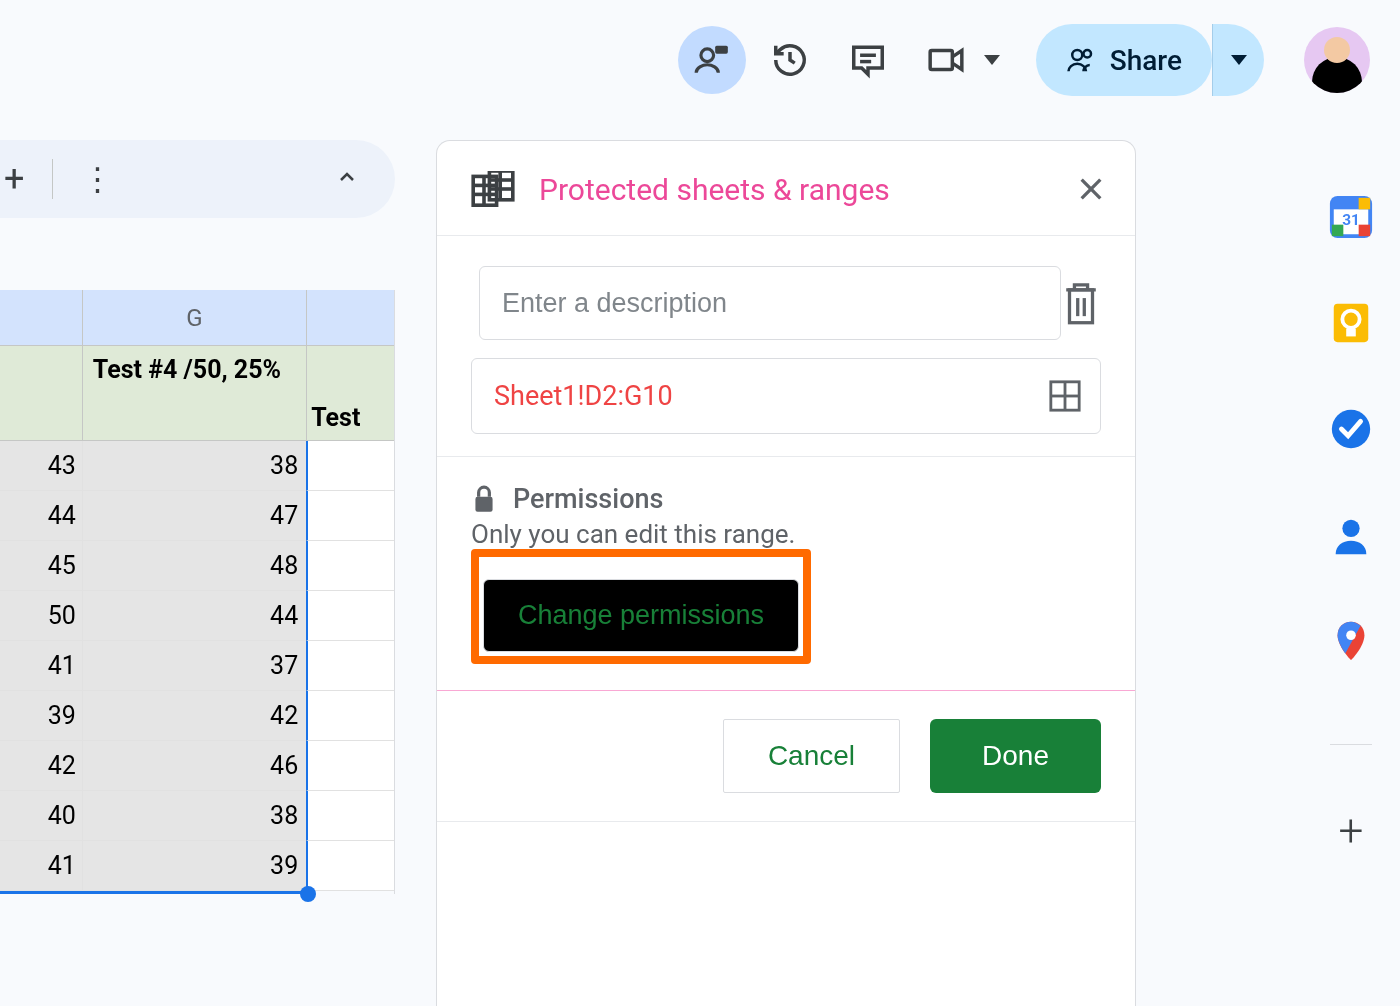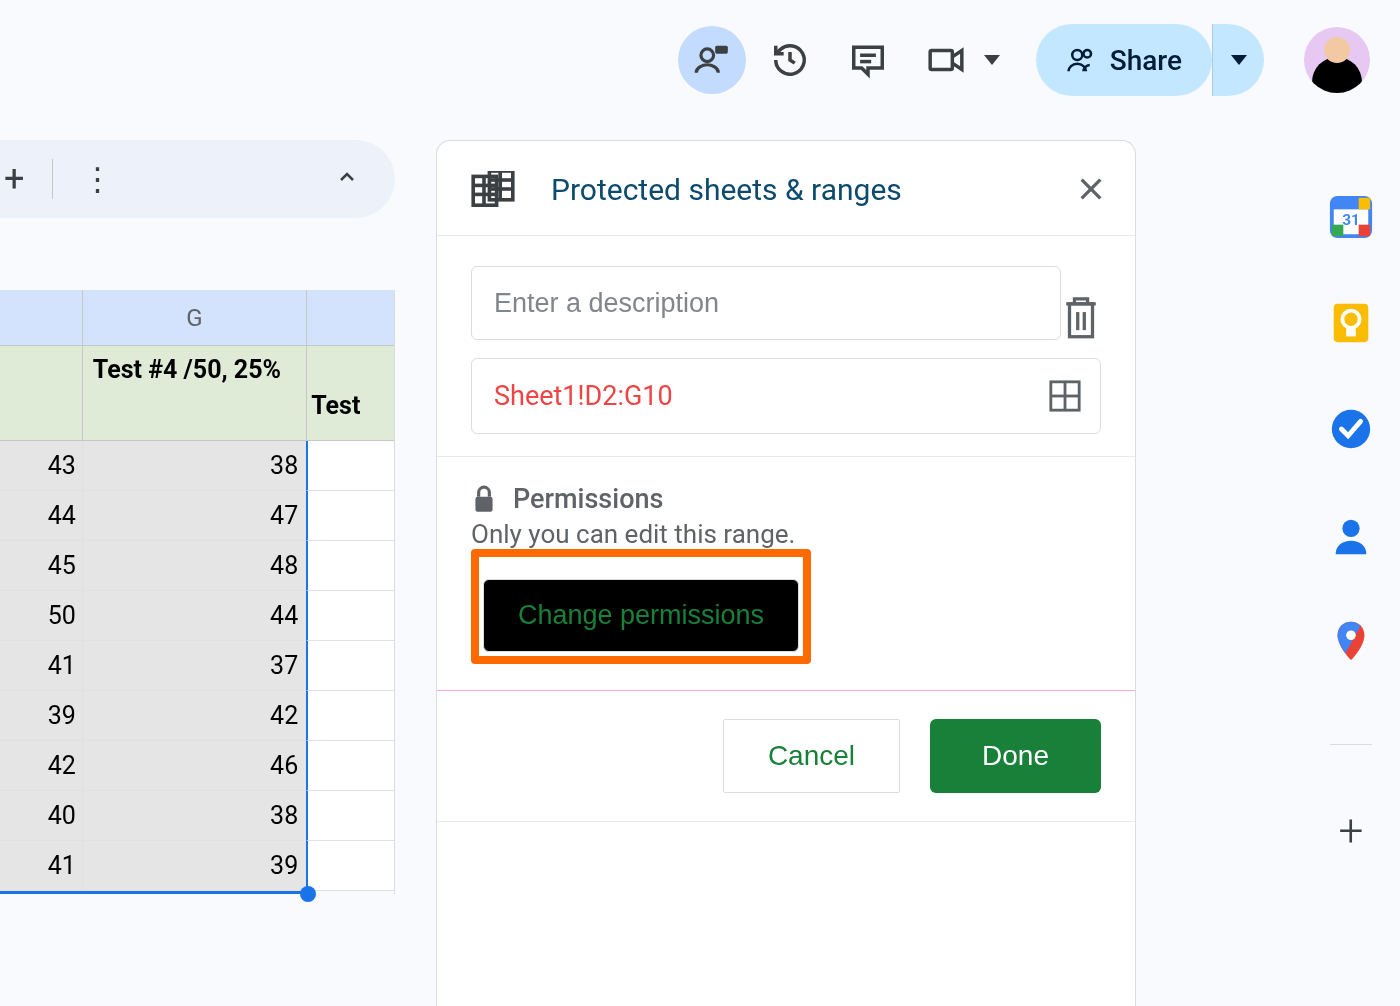--- a/index.html
+++ b/index.html
@@ -63,47 +63,47 @@
     display:flex; align-items:center; justify-content:center;
     font-size:24px; color:#5f6368; background:#d3e3fd;
     border-bottom:1px solid #c5c7c5;
   }
   .ch-f { width:82px; }
   .ch-g { width:225px; border-left:1px solid #c5c7c5;}
   .ch-blank { width:88px; background:#fff; border-left:1px solid #c5c7c5;}
   .row-head { display:flex; height:95px;border-radius:29px;}
   .row-head .cell-f { width:82px; background:#dfead7; border-bottom:1px solid #c5c7c5;}
   .row-head .cell-g { width:225px; background:#dfead7; border-left:1px solid #c5c7c5; border-bottom:1px solid #c5c7c5; padding:8px 10px; font-weight:700; font-size:25px; color:#000; line-height:1.25;}
-  .row-head .cell-h { width:88px; background:#dfead7; border-left:1px solid #c5c7c5; border-bottom:1px solid #c5c7c5;padding:20px 4px; font-weight:700; font-size:25px; color:#000; display:flex; align-items:flex-end; overflow:hidden;text-align:center;}
+  .row-head .cell-h { width:88px; background:#dfead7; border-left:1px solid #c5c7c5; border-bottom:1px solid #c5c7c5;padding:8px 4px; font-weight:700; font-size:25px; color:#000; display:flex; align-items:flex-end; overflow:hidden;text-align:center;}
   .data-row { display:flex; height:50px;}
   .data-row .cell-f { width:82px; border-bottom:1px solid #e1e1e1; display:flex; align-items:center; justify-content:flex-end; padding-right:6px; font-size:25px;}
   .data-row .cell-g { width:225px; border-bottom:1px solid #e1e1e1; border-left:1px solid #e1e1e1; display:flex; align-items:center; justify-content:flex-end; padding-right:8px; font-size:25px;}
   .data-row .cell-h { width:88px; border-bottom:1px solid #e1e1e1; border-left:2.5px solid #1a73e8; background:#fff;}
   
   .selection .cell-f, .selection .cell-g { background:#e5e5e5;}
   .sel-bottom { height:3px; background:#1a73e8; width:307px;}
   .sel-handle { position:absolute; width:16px; height:16px; background:#1a73e8; border-radius:50%; left:300px; bottom:-8px;}
 
   
   .panel {
     position:absolute; left:436px; top:140px; width:700px; height:866px;
     background:#fff; border:1px solid #dadce0; border-radius:14px 14px 0 0;
     display:flex; flex-direction:column; border-bottom:none;
   }
   .panel-header {
     display:flex; align-items:center; gap:24px;
     padding:30px 28px 28px 34px; border-bottom:1px solid #e8eaed;
   }
   .panel-header svg.sheets-icon { width:44px; height:36px;}
-  .panel-title { font-size:30px; font-weight:400; color:#0c4a6e; flex:1;margin-left:12px;}
+  .panel-title { font-size:30px; font-weight:400; color:#ec4899; flex:1;}
   .panel-close { width:32px; height:32px; color:#5f6368;}
   .panel-close svg{width:100%;height:100%;}
 
   .field-stack{ padding:30px 34px 22px 34px; display:flex; flex-direction:column; gap:18px; border-bottom:1px solid #e8eaed;}
-  .desc-row{ display:flex; align-items:flex-end;}
+  .desc-row{ display:flex; align-items:center;margin-left:8px;}
   .desc-input {
     flex:1; height:74px; border:1px solid #dadce0; border-radius:6px;
     font-size:27px; padding:0 22px; color:#202124;
   }
   .desc-input::placeholder{ color:#80868b;}
   .trash { width:40px; height:46px; color:#5f6368;}
   .range-input {
     height:76px; border:1px solid #dadce0; border-radius:6px;
     display:flex; align-items:center; padding:0 18px 0 22px; font-size:27px; color:#ef4444;
   }

